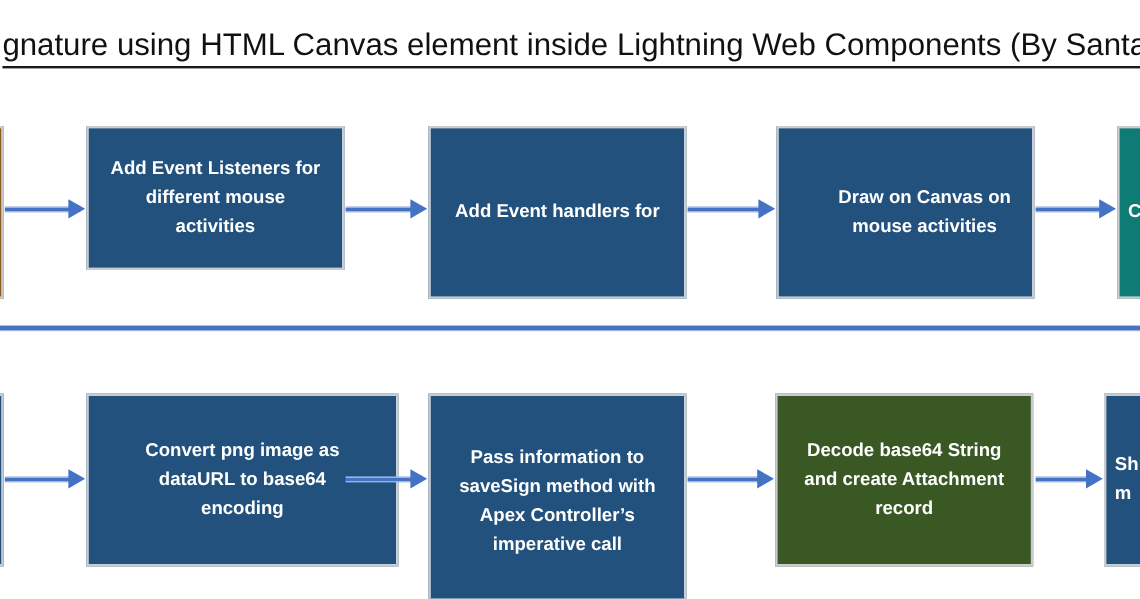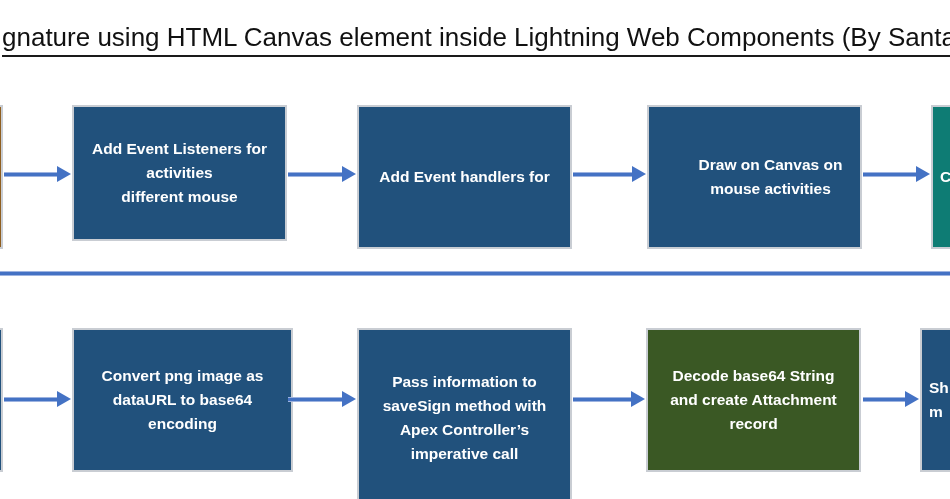--- a/index.html
+++ b/index.html
@@ -59,24 +59,24 @@
 </head>
 <body>
 
 <div id="canvas">
   <div class="page-title">gnature using HTML Canvas element inside Lightning Web Components (By Santanu B</div>
 
   <div class="wrap-line"></div>
 
   <div id="rows-host">
       <div class="flow-box partial" style="left: -212px; top: 105px; width: 215px; height: 144px; background: rgb(143, 94, 31);"></div>
-      <div class="flow-box" style="left: 72px; top: 105px; width: 215px; height: 136px; background: rgb(33, 81, 124);">
+      <div class="flow-box" style="left: 72px; top: 105px; width: 215px; height: 120px; background: rgb(33, 81, 124);">
         <div class="box-line">Add Event Listeners for</div>
+        <div class="box-line">different mouse</div>
         <div class="box-line">activities</div>
-        <div class="box-line">different mouse</div>
       </div>
       <div class="flow-box" style="left: 357px; top: 105px; width: 215px; height: 144px; background: rgb(33, 81, 124);">
         <div class="box-line">Add Event handlers for</div>
       </div>
       <div class="flow-box" style="left: 647px; top: 105px; width: 215px; height: 144px; background: rgb(33, 81, 124); padding-left: 32px;">
         <div class="box-line">Draw on Canvas on</div>
         <div class="box-line">mouse activities</div>
       </div>
       <div class="flow-box partial" style="left: 931px; top: 105px; width: 215px; height: 144px; background: rgb(14, 124, 116);">
         <div class="box-line">C</div>
@@ -91,21 +91,21 @@
       </div>
       <div class="arrow" style="left: 573px; top: 166px; width: 73px;">
         <div class="shaft" style="width: 60px;"></div>
         <div class="head"></div>
       </div>
       <div class="arrow" style="left: 863px; top: 166px; width: 67px;">
         <div class="shaft" style="width: 54px;"></div>
         <div class="head"></div>
       </div>
       <div class="flow-box partial" style="left: -212px; top: 328px; width: 215px; height: 144px; background: rgb(33, 81, 124);"></div>
-      <div class="flow-box" style="left: 72px; top: 328px; width: 221px; height: 144px; background: rgb(33, 81, 124);">
+      <div class="flow-box" style="left: 72px; top: 328px; width: 260px; height: 144px; background: rgb(33, 81, 124);">
         <div class="box-line">Convert png image as</div>
         <div class="box-line">dataURL to base64</div>
         <div class="box-line">encoding</div>
       </div>
       <div class="flow-box" style="left: 357px; top: 328px; width: 215px; height: 179px; background: rgb(33, 81, 124);">
         <div class="box-line">Pass information to</div>
         <div class="box-line">saveSign method with</div>
         <div class="box-line">Apex Controller’s</div>
         <div class="box-line">imperative call</div>
       </div>

